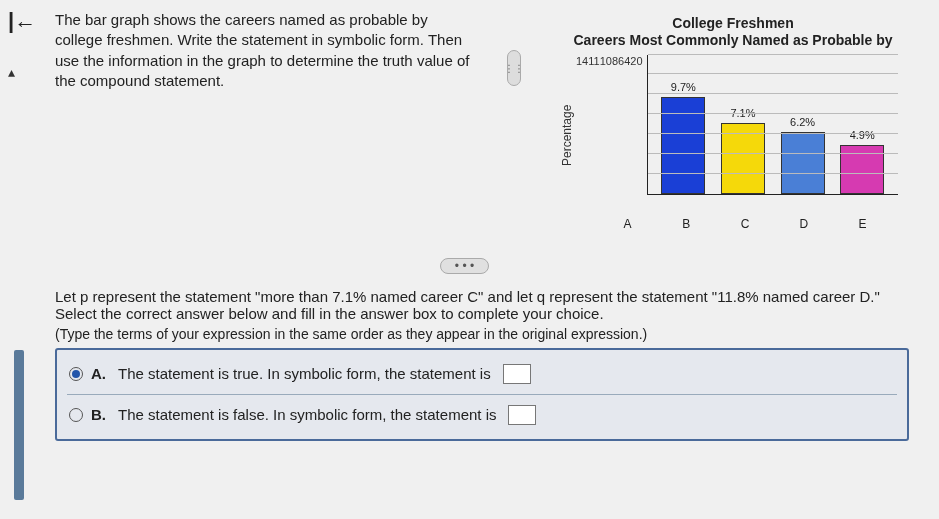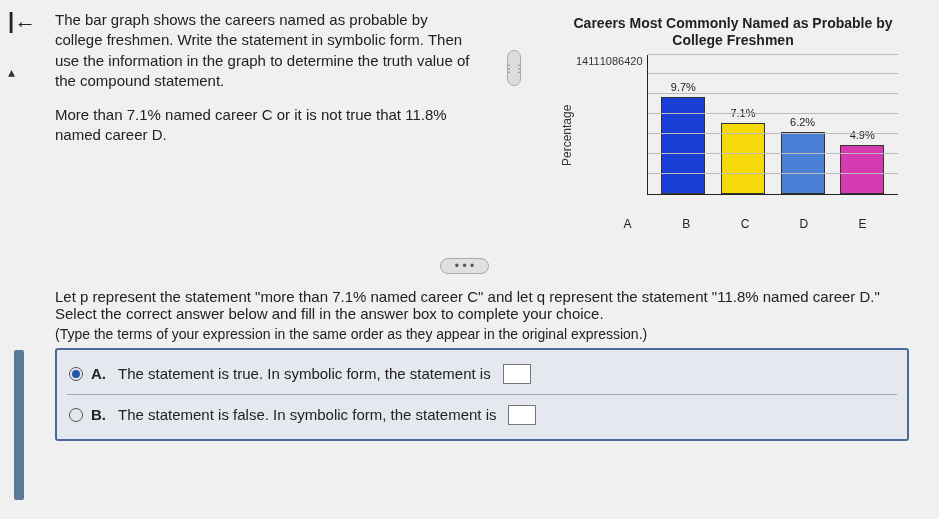--- a/index.html
+++ b/index.html
@@ -219,29 +219,28 @@
 
 <div class="page">
   <div class="nav-col">
     <div class="nav-back">|←</div>
     <div class="nav-up">▴</div>
   </div>
 
   <div class="top-row">
     <div class="question-text">
       <div>The bar graph shows the careers named as probable by college freshmen. Write the statement in symbolic form. Then use the information in the graph to determine the truth value of the compound statement.</div>
-      <div class="para2">More than 7.1% named career C or it is not true that 11.8% named career D.</div>
     </div>
 
     <div class="drag-handle">⋮⋮</div>
 
     <div class="chart-area">
       <div class="chart-title">
+        <div>College Freshmen</div>
         <div>Careers Most Commonly Named as Probable by</div>
-        <div>College Freshmen</div>
       </div>
       <div class="chart-body">
         <div class="ylabel">Percentage</div>
         <div class="yaxis" id="yaxis">
             <span>14</span>
             <span>11</span>
             <span>10</span>
             <span>8</span>
             <span>6</span>
             <span>4</span>

